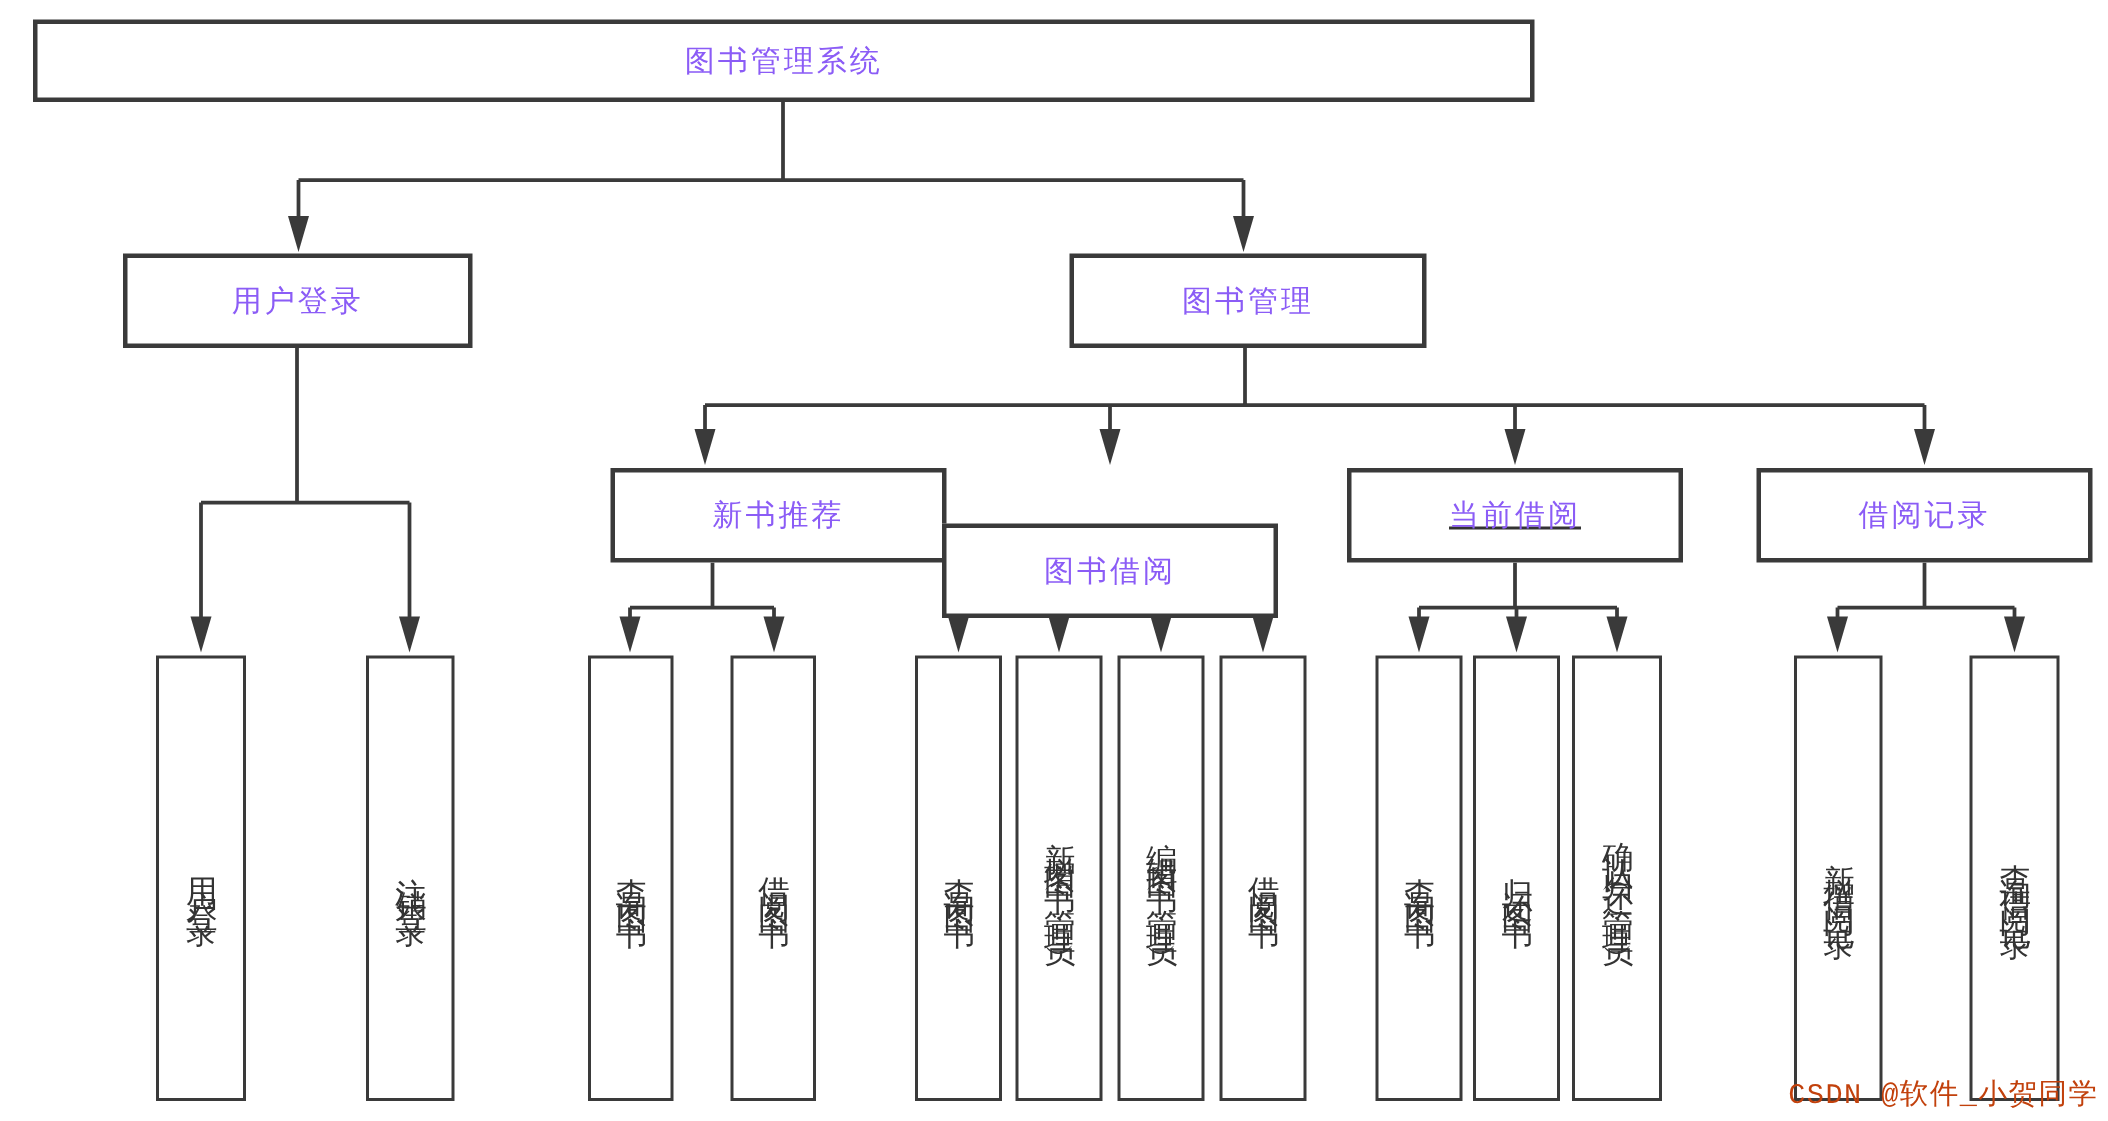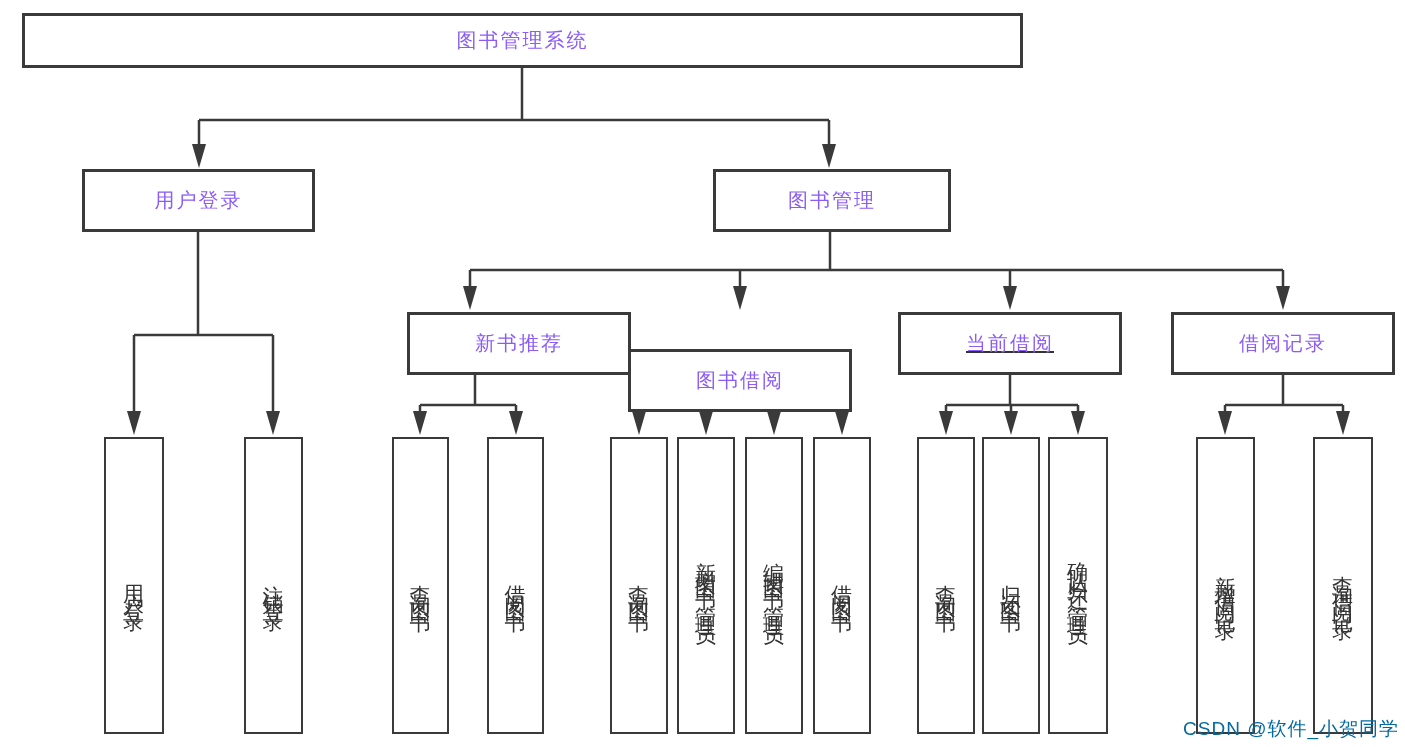--- a/index.html
+++ b/index.html
@@ -39,23 +39,24 @@
     line-height:1;
   }
   svg.connectors{
     position:absolute;left:0;top:0;
   }
   #watermark{
     position:absolute;
     right:6px;bottom:5px;
     font-size:19px;
     letter-spacing:1px;
-    color:#0369a1;
+    color:#c2410c;
     z-index:5;
     white-space:nowrap;
+    font-family:Liberation Mono, monospace;
   }
 </style>
 </head>
 <body>
 
 <div id="stage">
 
   <svg class="connectors" width="1405" height="747" viewBox="0 0 1405 747">
     <g stroke="#3a3a3a" stroke-width="2.5" fill="none">
 

